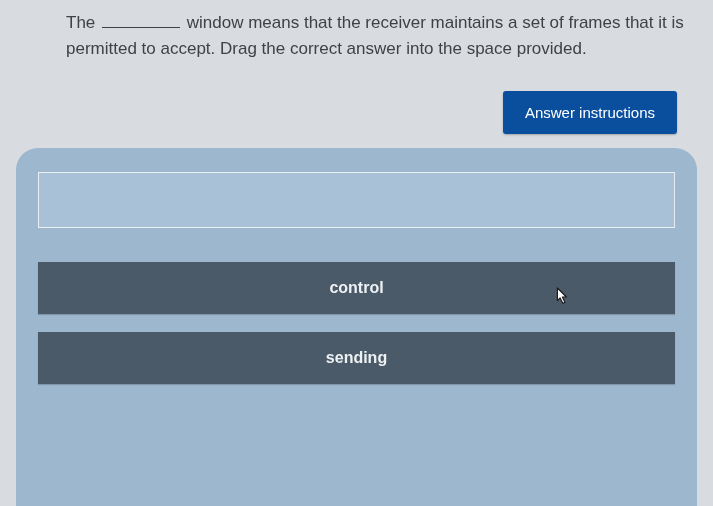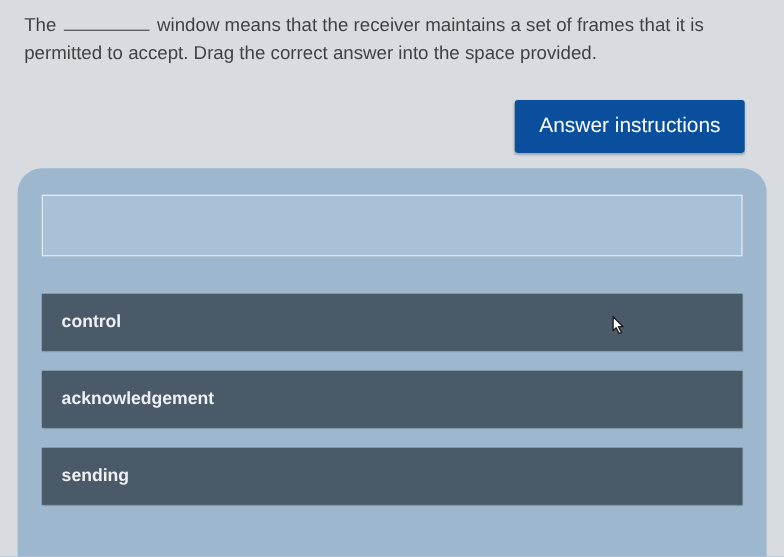--- a/index.html
+++ b/index.html
@@ -8,37 +8,38 @@
       font-family: Arial, Helvetica, sans-serif;
       background: #d8dce0;
       color: #333;
       position: relative;
     }
     .question-text {
       padding: 10px 22px 0 22px;
       font-size: 17px;
       line-height: 1.5;
       color: #3f4245;
+      margin-left: 44px;
     }
     .blank {
       display: inline-block;
       border-bottom: 1.5px solid #3f4245;
       width: 78px;
       vertical-align: baseline;
       margin: 0 2px;
     }
     .instructions-row {
       display: flex;
       justify-content: flex-end;
       padding: 30px 36px 0 0;
     }
     .instructions-btn {
       background: #0a4f9e;
       color: #ffffff;
-      font-size: 19px;
+      font-size: 15px;
       font-weight: 500;
       border: none;
       padding: 13px 22px;
       border-radius: 3px;
       cursor: pointer;
       box-shadow: 0 1px 2px rgba(0,0,0,.25);
     }
     .answer-panel {
       margin: 14px 16px 0 16px;
       background: #9db7cf;
@@ -54,20 +55,21 @@
     }
     .option {
       background: #4a5a68;
       color: #eef1f4;
       font-size: 16px;
       font-weight: 700;
       padding: 17px 18px;
       margin-bottom: 18px;
       cursor: grab;
       box-shadow: 0 1px 1px rgba(0,0,0,.18);
+      text-align: center;
     }
     .cursor {
       position: absolute;
       left: 552px;
       top: 286px;
       width: 18px;
       height: 22px;
       pointer-events: none;
     }
   </style>
@@ -81,19 +83,18 @@
 </div>
 
 <div class="instructions-row">
   <button class="instructions-btn">Answer instructions</button>
 </div>
 
 <div class="answer-panel">
   <div class="drop-zone"></div>
 
   <div class="option">control</div>
-  <div class="option">acknowledgement</div>
   <div class="option">sending</div>
 </div>
 
 <svg class="cursor" viewBox="0 0 20 24">
   <path d="M6 2 L6 16 L9 13 L12 19 L14.5 18 L11.5 12 L16 12 Z" fill="#ffffff" stroke="#1b1b1b" stroke-width="1.3" stroke-linejoin="round"></path>
 </svg>
 
 </body></html>

